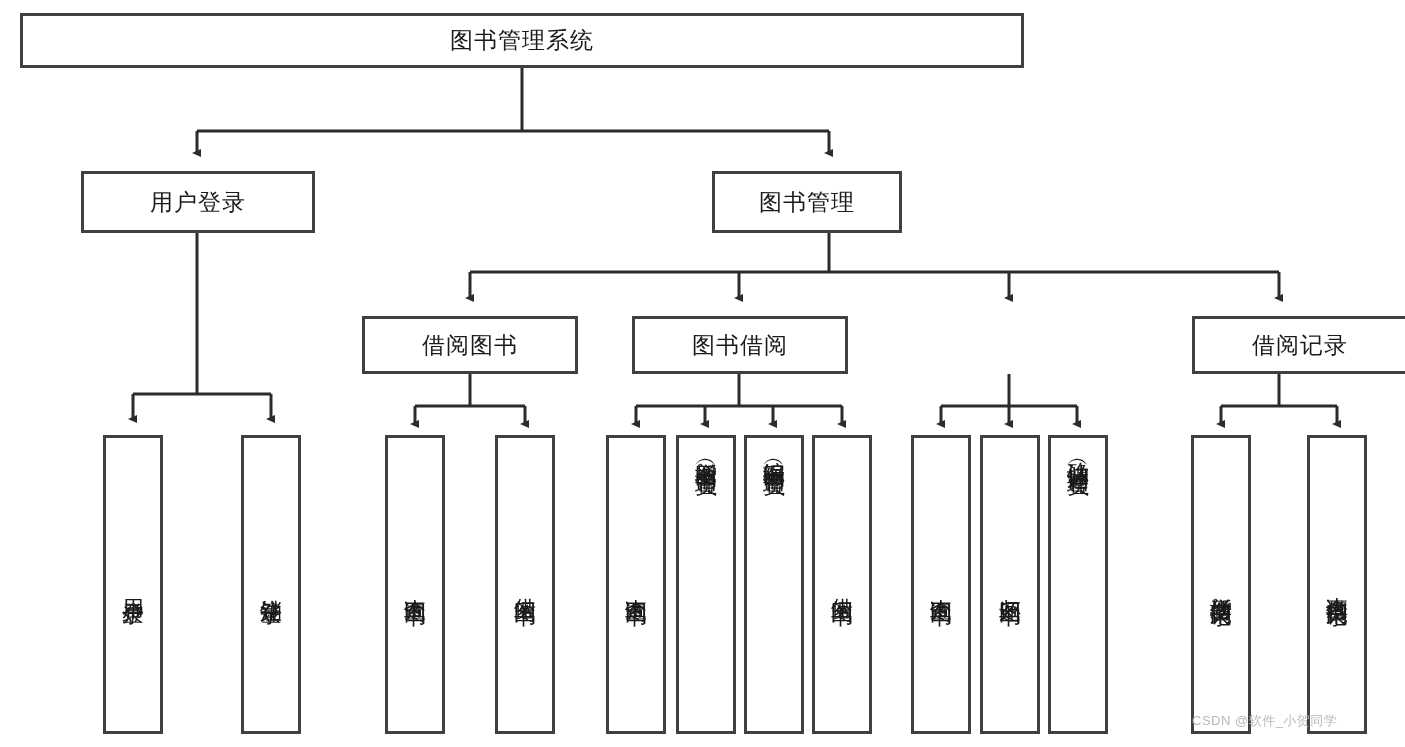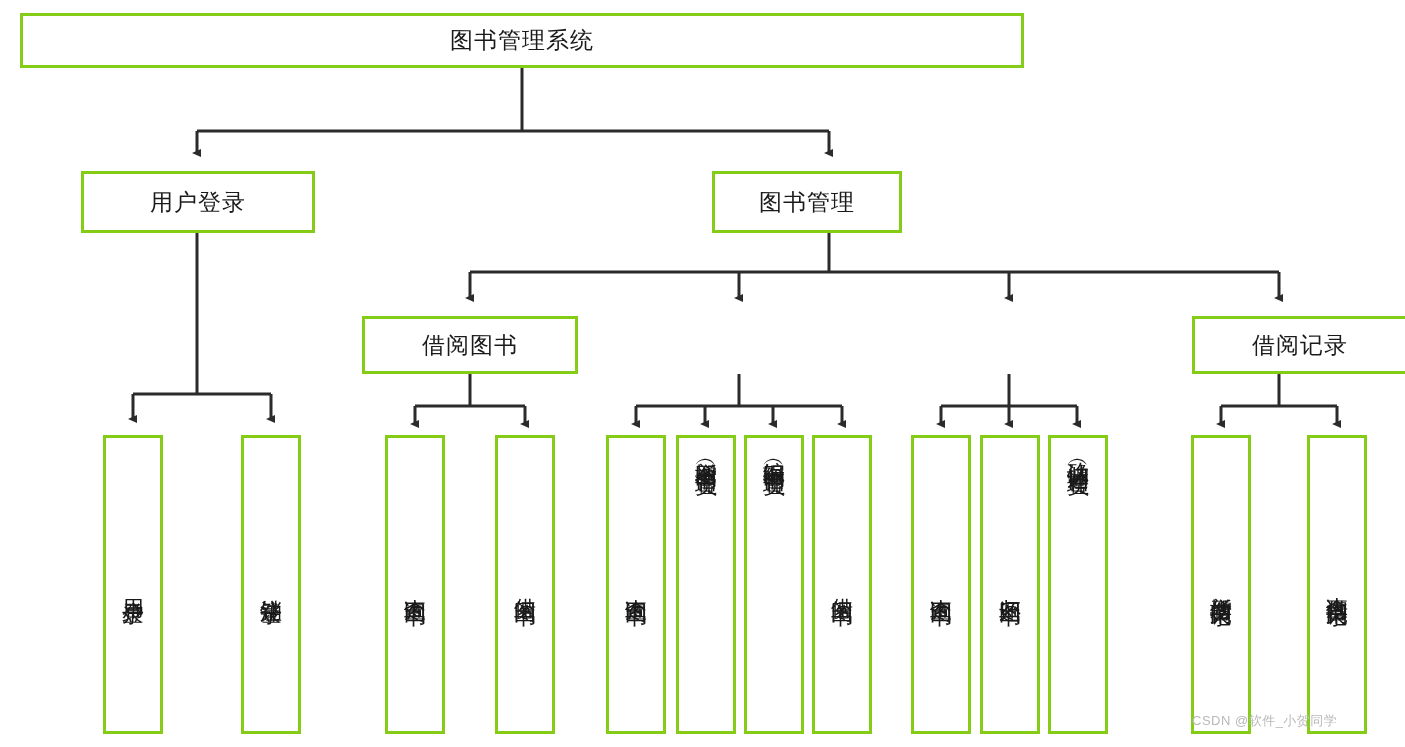--- a/index.html
+++ b/index.html
@@ -18,21 +18,21 @@
   #svg-layer {
     position: absolute;
     left: 0;
     top: 0;
     width: 1405px;
     height: 747px;
   }
   .node {
     position: absolute;
     box-sizing: border-box;
-    border: 3px solid #84cc16;
+    border: 3px solid #404040;
     background: #ffffff;
     display: flex;
     align-items: center;
     justify-content: center;
     color: #1a1a1a;
   }
   .node.horiz {
     font-size: 23px;
     letter-spacing: 1px;
   }
@@ -129,20 +129,23 @@
   <div class="node horiz" style="left:81px; top:171px; width:234px; height:62px;">
     <span class="hlabel">用户登录</span>
   </div>
   <div class="node horiz" style="left:712px; top:171px; width:190px; height:62px;">
     <span class="hlabel">图书管理</span>
   </div>
 
   <div class="node horiz" style="left:362px; top:316px; width:216px; height:58px;">
     <span class="hlabel">借阅图书</span>
   </div>
+  <div class="node horiz" style="left:632px; top:316px; width:216px; height:58px;">
+    <span class="hlabel">图书借阅</span>
+  </div>
   <div class="node horiz" style="left:1172px; top:316px; width:216px; height:58px;margin-left:20px;">
     <span class="hlabel">借阅记录</span>
   </div>
 
   <div class="node vert centered" style="left:103px; top:435px; width:60px; height:299px;">
     <span class="vlabel">用户登录</span>
   </div>
   <div class="node vert centered" style="left:241px; top:435px; width:60px; height:299px;">
     <span class="vlabel">注销登录</span>
   </div>

